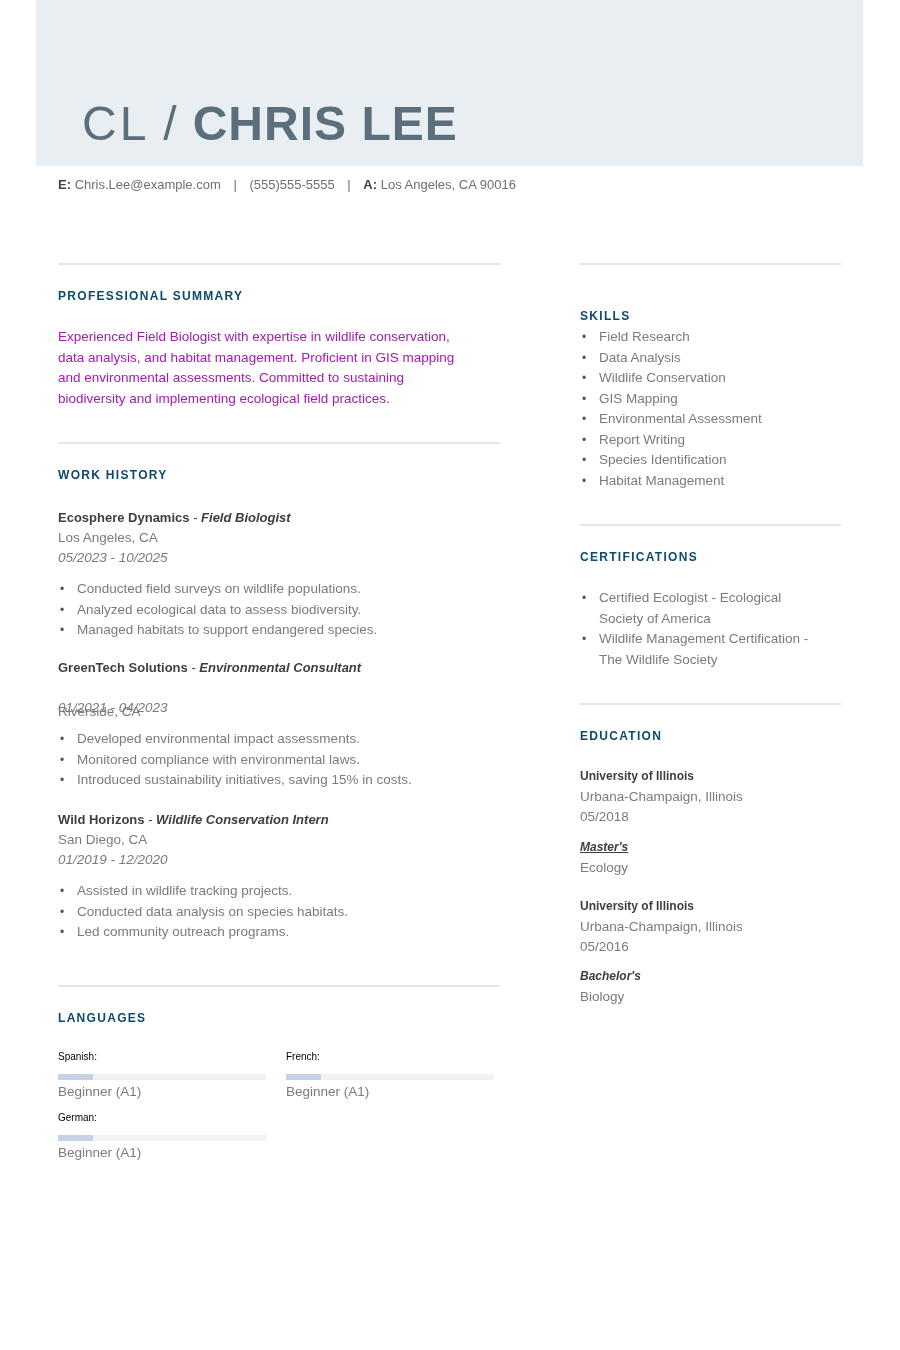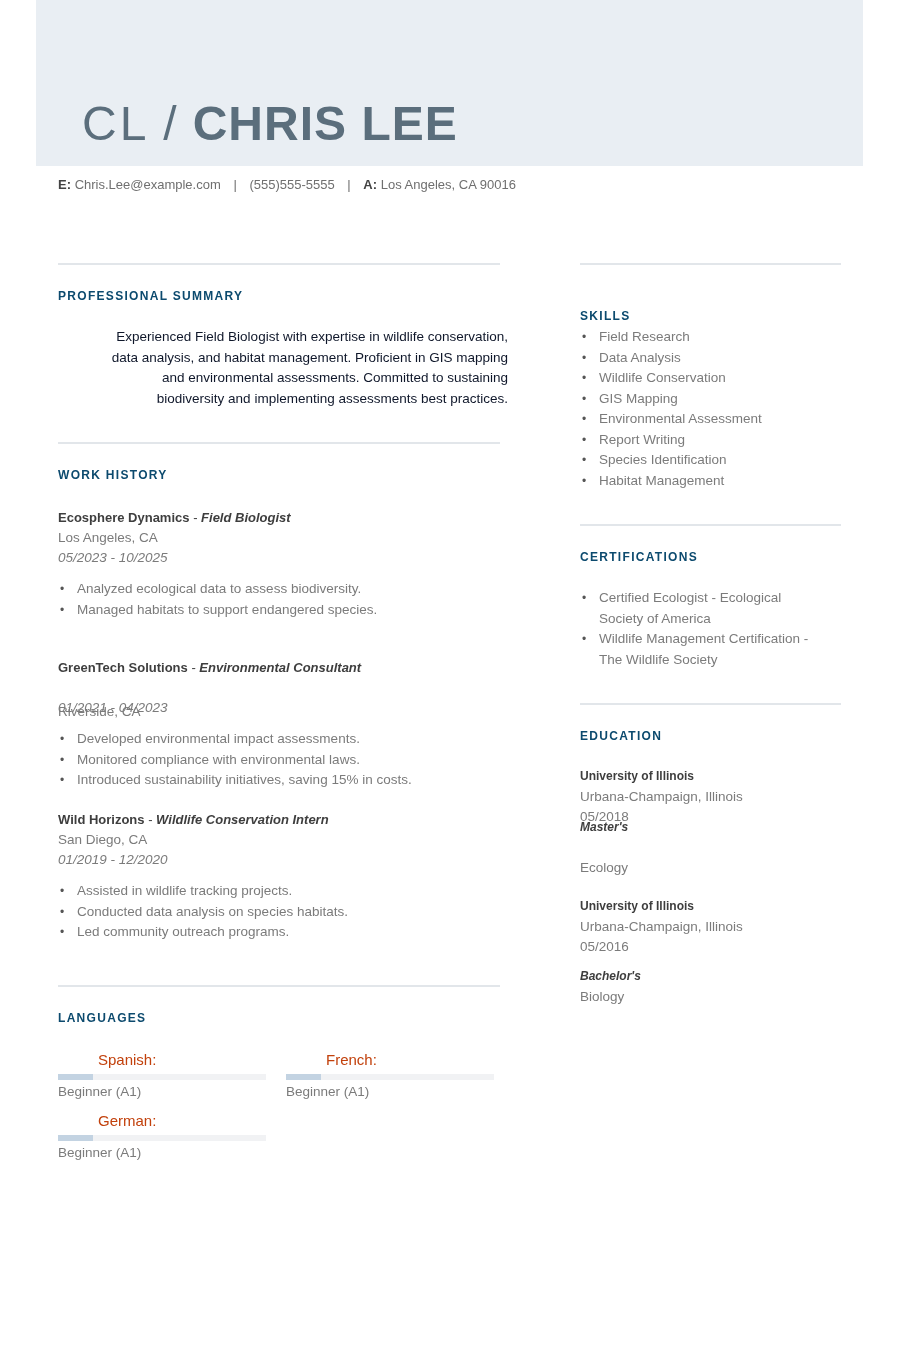--- a/index.html
+++ b/index.html
@@ -9,33 +9,33 @@
   .name { position: absolute; left: 58px; top: 96px; font-size: 48px; line-height: 56px; color: #5b6e7c; white-space: nowrap; margin-left: 24px; }
   .name .initials { font-weight: 300; letter-spacing: 3px; }
   .name .slash { margin: 0 16px 0 14px; font-weight: 300; }
   .name .full { font-weight: bold; letter-spacing: 1px; }
   .contact { position: absolute; left: 58px; top: 177px; font-size: 13px; color: #6f6f6f; white-space: nowrap; }
   .contact b { color: #444; }
   .contact .sep { margin: 0 9px; }
 
   .rule { position: absolute; height: 2px; background: #e2e6ea; }
   .sec-title { position: absolute; font-size: 12px; font-weight: bold; letter-spacing: 1.3px; color: #0c4a6e; }
-  .para { position: absolute; font-size: 13.5px; line-height: 20.5px; color: #0f172a; text-align: right; }
+  .para { position: absolute; font-size: 13.5px; line-height: 20.5px; color: #a21caf; }
   ul.bul { position: absolute; margin: 0; padding: 0; list-style: none; font-size: 13.5px; line-height: 20.5px; color: #7b7b7b; }
   ul.bul li { position: relative; padding-left: 19px; }
   ul.bul li::before { content: "•"; position: absolute; left: 2px; top: 0; color: #555; font-size: 12px; }
   .job-head { position: absolute; font-size: 13px; color: #3e3e3e; white-space: nowrap; }
   .job-head .co { font-weight: bold; }
   .job-head .role { font-weight: bold; font-style: italic; }
   .line { position: absolute; font-size: 13.5px; line-height: 20px; color: #7b7b7b; white-space: nowrap; }
   .line.it { font-style: italic; }
   .edu-bold { position: absolute; font-size: 12px; font-weight: bold; color: #3e3e3e; white-space: nowrap; }
   .edu-bold.it { font-style: italic; }
 
-  .lang-label { position: absolute; font-size: 15px; color: #c2410c; margin-left: 40px; }
+  .lang-label { position: absolute; font-size: 10px; color: #000000; }
   .lang-bar { position: absolute; width: 208px; height: 6px; background: #f1f2f4; }
   .lang-fill { position: absolute; left: 0; top: 0; height: 6px; background: #c3d3e2; }
   .lang-level { position: absolute; font-size: 13.5px; color: #7b7b7b; }
 </style>
 </head>
 <body>
 
 <div class="header-band"></div>
 <div class="name">
   <span class="initials">CL</span><span class="slash">/</span><span class="full">CHRIS LEE</span>
@@ -49,32 +49,33 @@
   <b>A:</b>
   <span>Los Angeles, CA 90016</span>
 </div>
 
 <div class="rule" style="left:58px; top:263px; width:442px;"></div>
 <div class="sec-title" style="left:58px; top:289px;">PROFESSIONAL SUMMARY</div>
 <div class="para" style="left:58px; top:327px; width:450px;">
   <div>Experienced Field Biologist with expertise in wildlife conservation,</div>
   <div>data analysis, and habitat management. Proficient in GIS mapping</div>
   <div>and environmental assessments. Committed to sustaining</div>
-  <div>biodiversity and implementing assessments best practices.</div>
+  <div>biodiversity and implementing ecological field practices.</div>
 </div>
 
 <div class="rule" style="left:58px; top:442px; width:442px;"></div>
 <div class="sec-title" style="left:58px; top:468px;">WORK HISTORY</div>
 
 <div class="job-head" style="left:58px; top:510px;">
   <span class="co">Ecosphere Dynamics</span><span> - </span><span class="role">Field Biologist</span>
 </div>
 <div class="line" style="left:58px; top:528px;">Los Angeles, CA</div>
 <div class="line it" style="left:58px; top:548px;">05/2023 - 10/2025</div>
 <ul class="bul" style="left:58px; top:579px; width:450px;">
+  <li>Conducted field surveys on wildlife populations.</li>
   <li>Analyzed ecological data to assess biodiversity.</li>
   <li>Managed habitats to support endangered species.</li>
 </ul>
 
 <div class="job-head" style="left:58px; top:660px;">
   <span class="co">GreenTech Solutions</span><span> - </span><span class="role">Environmental Consultant</span>
 </div>
 <div class="line" style="left:58px; top:678px;margin-top:24px;">Riverside, CA</div>
 <div class="line it" style="left:58px; top:698px;">01/2021 - 04/2023</div>
 <ul class="bul" style="left:58px; top:729px; width:450px;">
@@ -140,20 +141,20 @@
     <div>The Wildlife Society</div>
   </li>
 </ul>
 
 <div class="rule" style="left:580px; top:703px; width:261px;"></div>
 <div class="sec-title" style="left:580px; top:729px;">EDUCATION</div>
 
 <div class="edu-bold" style="left:580px; top:769px;">University of Illinois</div>
 <div class="line" style="left:580px; top:787px;">Urbana-Champaign, Illinois</div>
 <div class="line" style="left:580px; top:807px;">05/2018</div>
-<div class="edu-bold it" style="left:580px; top:820px;">Master's</div>
+<div class="edu-bold it" style="left:580px; top:840px;text-decoration:underline;">Master's</div>
 <div class="line" style="left:580px; top:858px;">Ecology</div>
 
 <div class="edu-bold" style="left:580px; top:899px;">University of Illinois</div>
 <div class="line" style="left:580px; top:917px;">Urbana-Champaign, Illinois</div>
 <div class="line" style="left:580px; top:937px;">05/2016</div>
 <div class="edu-bold it" style="left:580px; top:969px;">Bachelor's</div>
 <div class="line" style="left:580px; top:987px;">Biology</div>
 
 </body></html>

